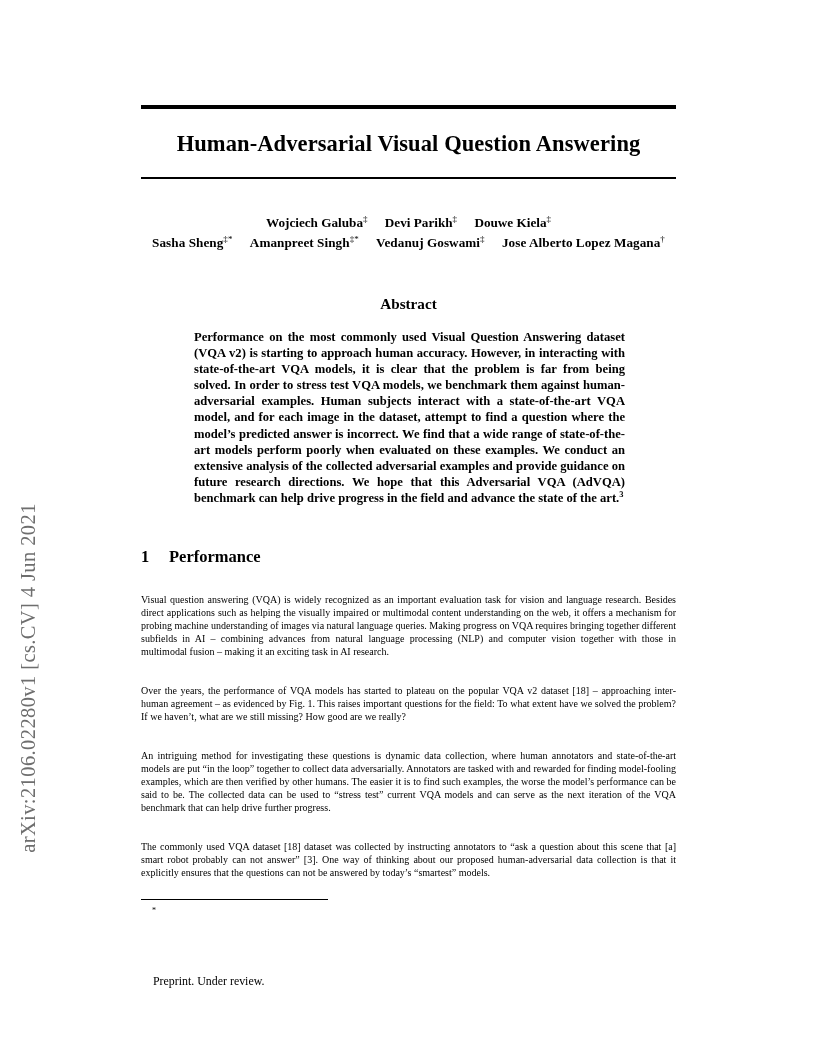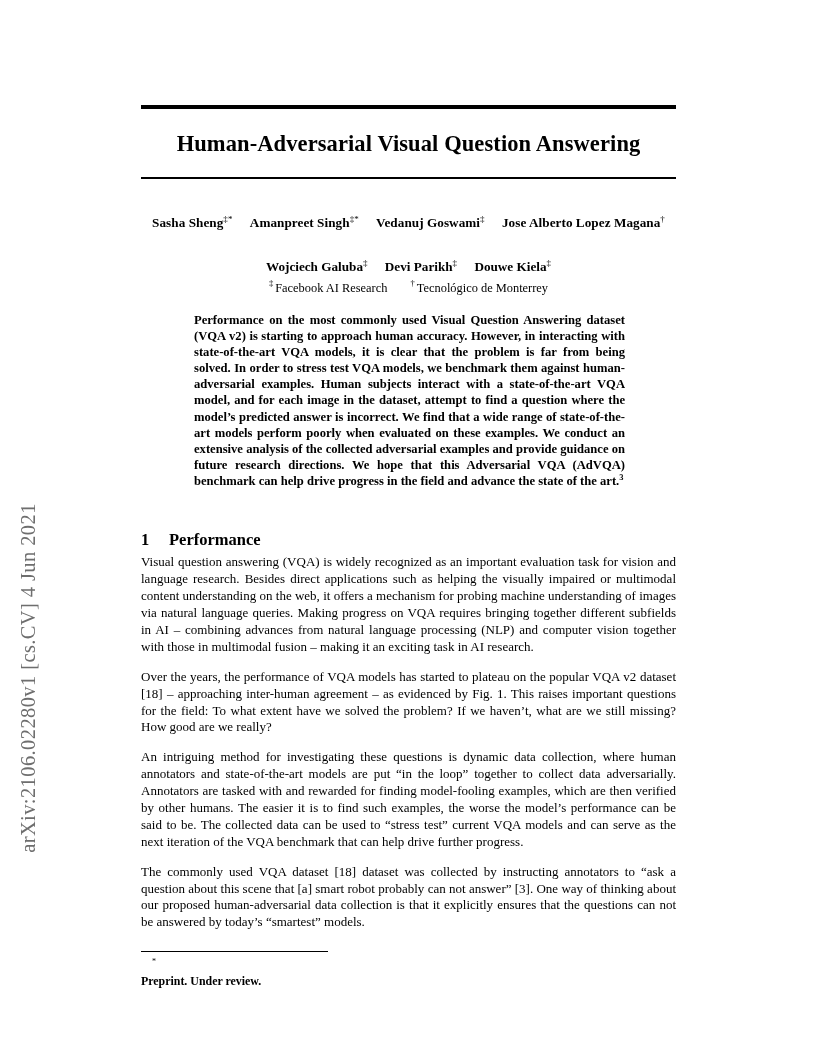--- a/index.html
+++ b/index.html
@@ -135,25 +135,25 @@
     font-size: 16.5px;
     font-weight: bold;
     display: flex;
   }
   .section-number {
     width: 28px;
     flex: 0 0 28px;
   }
 
   .body-par {
-    font-size: 13px;
+    font-size: 10px;
     line-height: 1.30;
     text-align: justify;
     text-justify: inter-word;
-    margin-top: 4px;
+    margin-top: 26px;
     hyphens: none;
   }
 
   
   .footnote-rule {
     width: 187px;
     height: 1px;
     background: #000000;
     margin-top: 20px;
   }
@@ -167,61 +167,57 @@
   }
   .footnote sup {
     font-size: 8px;
     vertical-align: super;
     line-height: 0;
     margin-right: 0.5px;
   }
 
   .preprint {
     position: absolute;
-    left: 0;
+    left: 12px;
     top: 974px;
     font-size: 11.9px;
-    font-weight: bold;
   }
 </style>
 </head>
 <body>
 
 <div class="page">
 
   <div class="arxiv-stamp">
     <span>arXiv:2106.02280v1  [cs.CV]  4 Jun 2021</span>
   </div>
 
   <div class="content">
 
     <div class="rule-thick"></div>
 
     <h1 class="paper-title">Human-Adversarial Visual Question Answering</h1>
 
     <div class="rule-thin"></div>
 
     <div class="authors">
+      <div class="author-row author-row-2">
+        <span class="author"><span>Wojciech Galuba</span><sup>‡</sup></span>
+        <span class="author"><span>Devi Parikh</span><sup>‡</sup></span>
+        <span class="author"><span>Douwe Kiela</span><sup>‡</sup></span>
+      </div>
       <div class="author-row author-row-1">
         <span class="author"><span>Sasha Sheng</span><sup>‡*</sup></span>
         <span class="author"><span>Amanpreet Singh</span><sup>‡*</sup></span>
         <span class="author"><span>Vedanuj Goswami</span><sup>‡</sup></span>
         <span class="author"><span>Jose Alberto Lopez Magana</span><sup>†</sup></span>
       </div>
-      <div class="author-row author-row-2">
-        <span class="author"><span>Wojciech Galuba</span><sup>‡</sup></span>
-        <span class="author"><span>Devi Parikh</span><sup>‡</sup></span>
-        <span class="author"><span>Douwe Kiela</span><sup>‡</sup></span>
-      </div>
-      <div class="affiliations">
-        <span class="aff"><sup>‡</sup><span>Facebook AI Research</span></span>
-        <span class="aff"><sup>†</sup><span>Tecnológico de Monterrey</span></span>
-      </div>
     </div>
 
+    <div class="abstract-heading">Abstract</div>
     <div class="abstract-body"><span>Performance on the most commonly used Visual Question Answering dataset (VQA v2) is starting to approach human accuracy. However, in interacting with state-of-the-art VQA models, it is clear that the problem is far from being solved. In order to stress test VQA models, we benchmark them against human-adversarial examples. Human subjects interact with a state-of-the-art VQA model, and for each image in the dataset, attempt to find a question where the model’s predicted answer is incorrect. We find that a wide range of state-of-the-art models perform poorly when evaluated on these examples. We conduct an extensive analysis of the collected adversarial examples and provide guidance on future research directions. We hope that this Adversarial VQA (AdVQA) benchmark can help drive progress in the field and advance the state of the art.</span><sup>3</sup></div>
 
     <div class="section-heading">
       <span class="section-number">1</span>
       <span>Performance</span>
     </div>
 
     <p class="body-par">Visual question answering (VQA) is widely recognized as an important evaluation task for vision and language research. Besides direct applications such as helping the visually impaired or multimodal content understanding on the web, it offers a mechanism for probing machine understanding of images via natural language queries. Making progress on VQA requires bringing together different subfields in AI – combining advances from natural language processing (NLP) and computer vision together with those in multimodal fusion – making it an exciting task in AI research.</p>
     <p class="body-par">Over the years, the performance of VQA models has started to plateau on the popular VQA v2 dataset [18] – approaching inter-human agreement – as evidenced by Fig. 1. This raises important questions for the field: To what extent have we solved the problem? If we haven’t, what are we still missing? How good are we really?</p>
     <p class="body-par">An intriguing method for investigating these questions is dynamic data collection, where human annotators and state-of-the-art models are put “in the loop” together to collect data adversarially. Annotators are tasked with and rewarded for finding model-fooling examples, which are then verified by other humans. The easier it is to find such examples, the worse the model’s performance can be said to be. The collected data can be used to “stress test” current VQA models and can serve as the next iteration of the VQA benchmark that can help drive further progress.</p>

